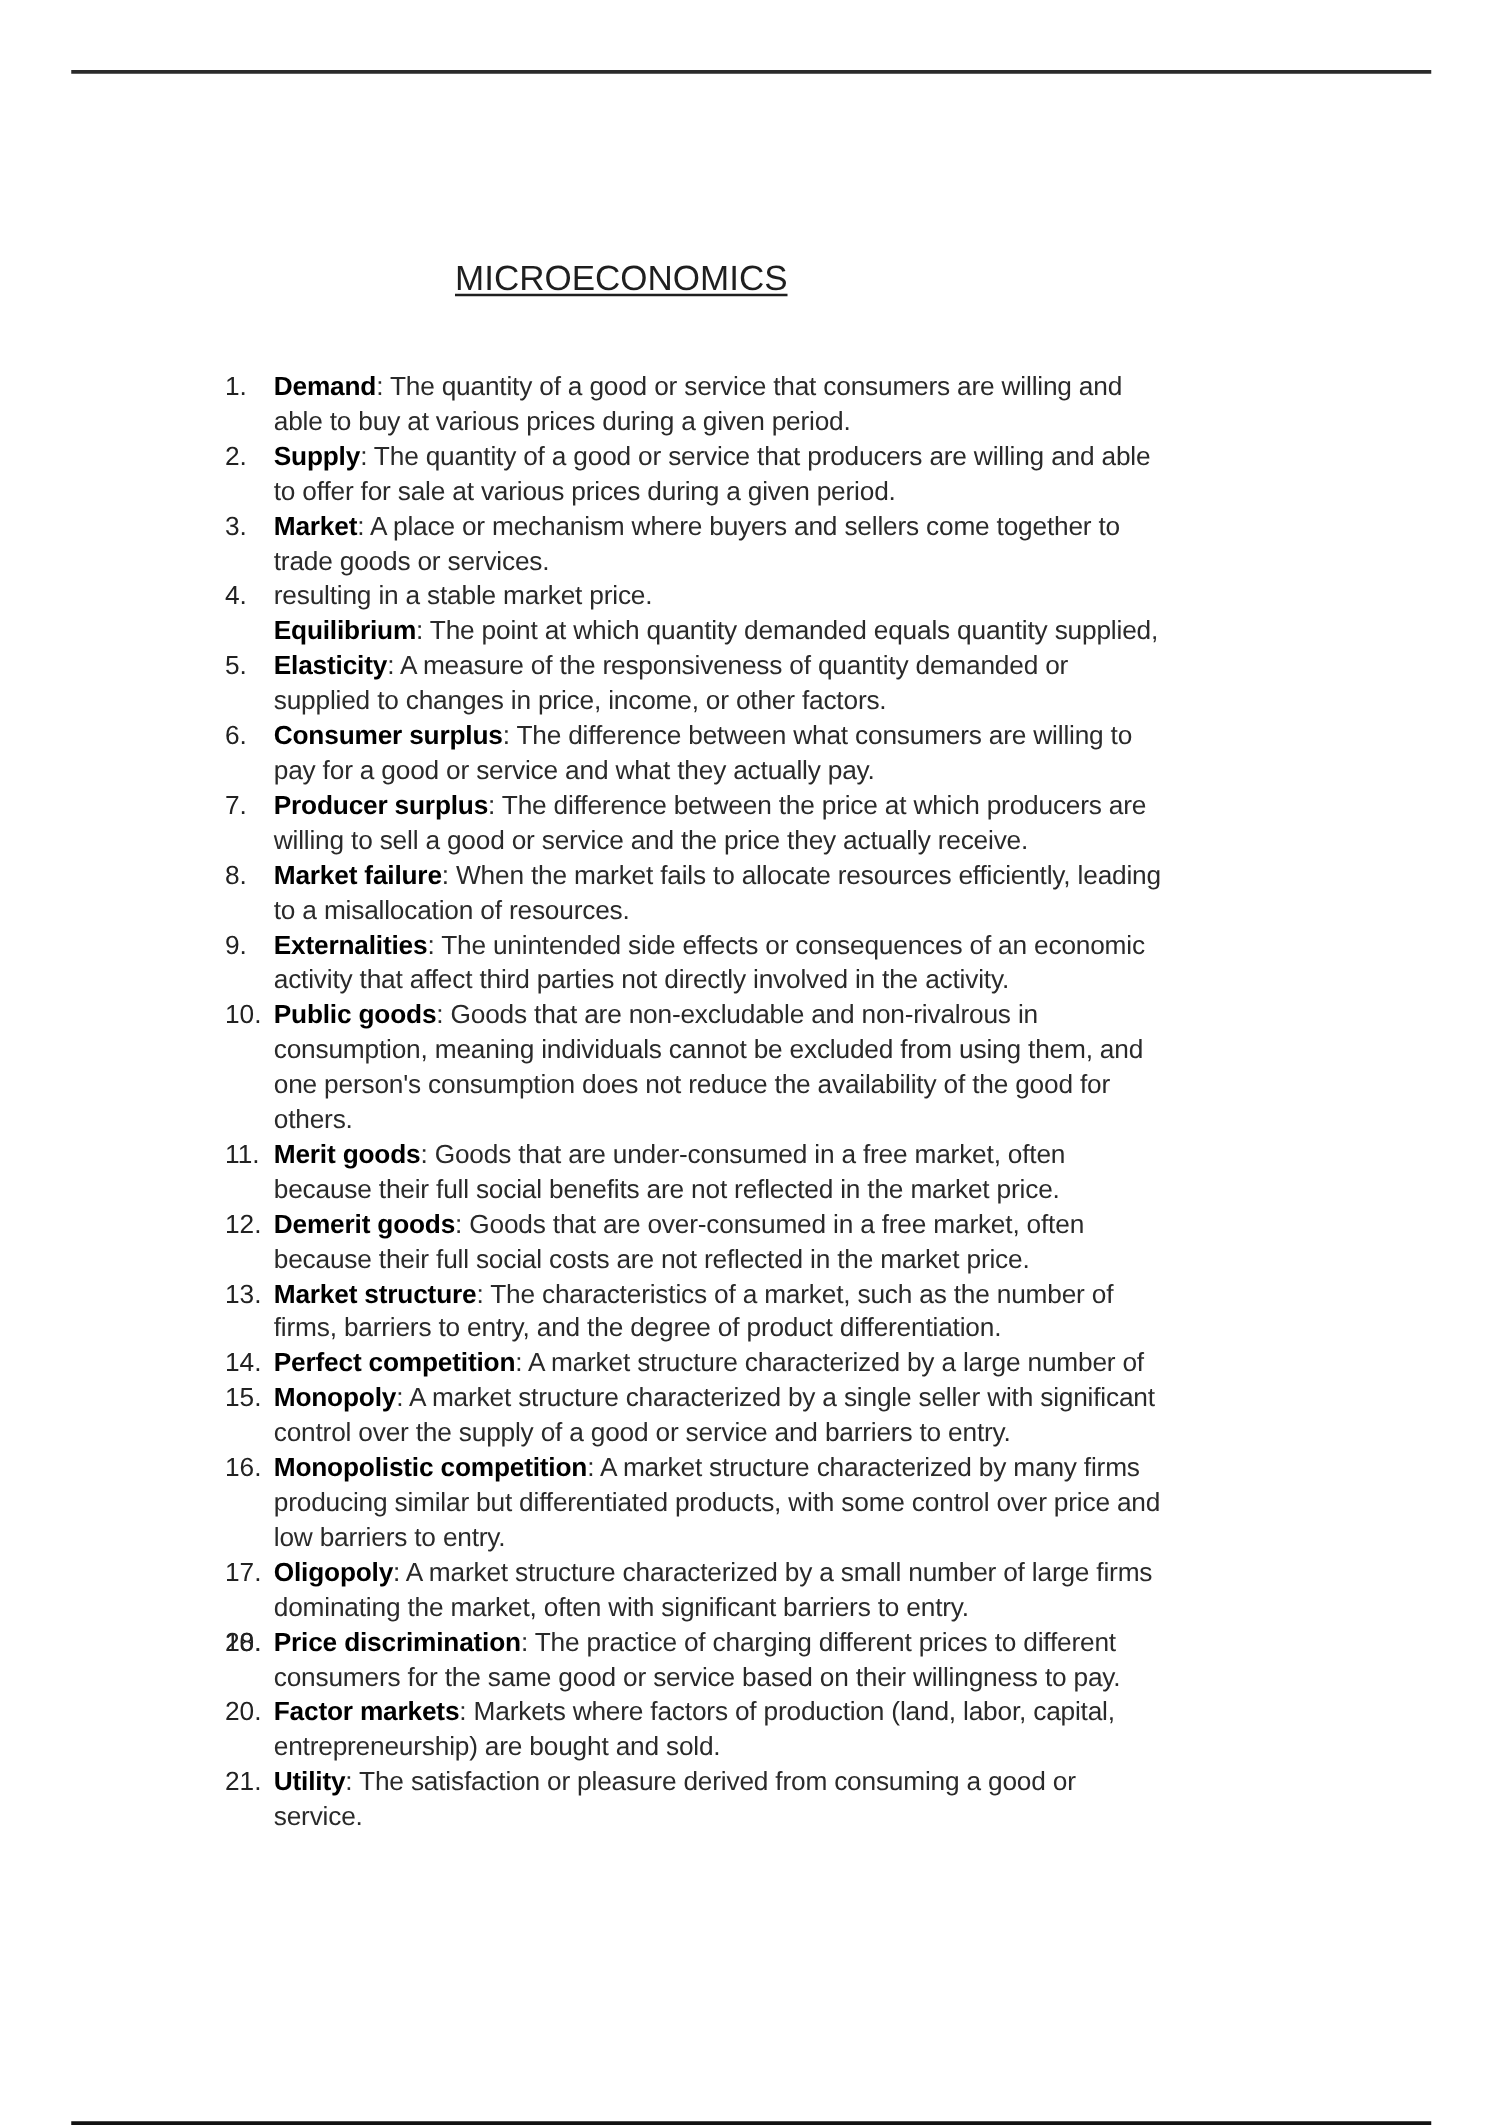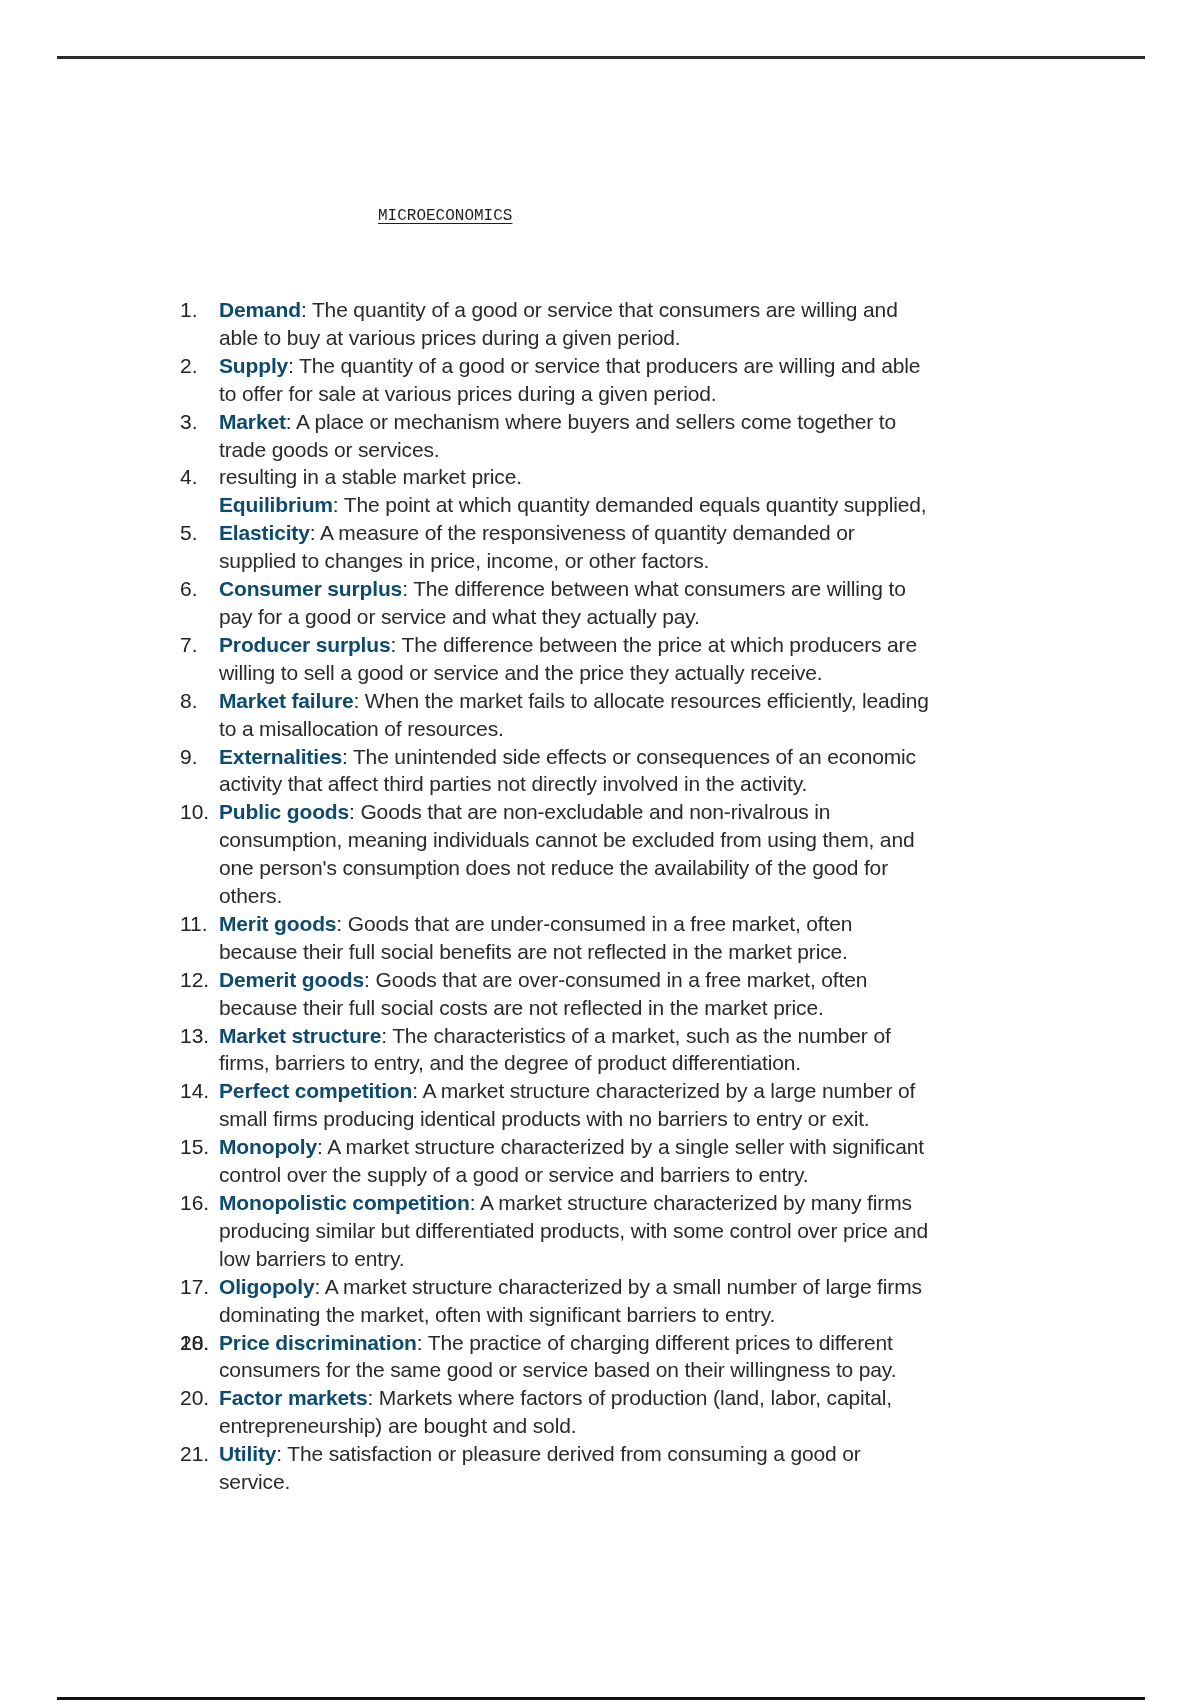--- a/index.html
+++ b/index.html
@@ -4,34 +4,34 @@
   <style>
     html, body { margin: 0; padding: 0; }
     body {
       width: 1200px; height: 1700px; background: #ffffff; position: relative; overflow: hidden;
       font-family: "Liberation Sans", sans-serif; color: #222222;
     }
     .rule { position: absolute; left: 57px; width: 1088px; height: 3px; background: #2a2a2a; }
     .rule.top { top: 56px; }
     .rule.bottom { top: 1697px; height: 3px; background: #111; }
     .title {
-      position: absolute; left: 378px; top: 207px;
-      font-size: 16px; text-decoration: underline; text-underline-offset: 3px;
-      color: #1f1f1f; letter-spacing: 0px; font-family: Liberation Mono, monospace;
+      position: absolute; left: 364px; top: 207px;
+      font-size: 28px; text-decoration: underline; text-underline-offset: 3px;
+      color: #1f1f1f; letter-spacing: 0px;
     }
     .list { position: absolute; left: 0; top: 296px; width: 1200px; margin: 0; padding: 0; list-style: none; }
     .item { position: relative; margin: 0; padding: 0; }
     .num {
       position: absolute; left: 180px; top: 0; font-size: 21px; line-height: 27.9px; color: #222;
     }
     .text {
       margin-left: 219px; width: 840px; font-size: 21px; line-height: 27.9px; color: #2a2a2a;
       letter-spacing: -0.15px;
     }
-    .term { font-weight: bold; color: #0c4a6e; }
+    .term { font-weight: bold; color: #000000; }
     .line { display: block; white-space: nowrap; }
   </style>
 </head>
 <body>
 
 <div class="rule top"></div>
 
 <div class="title">MICROECONOMICS</div>
 
 <ol class="list" id="term-list">
@@ -125,21 +125,20 @@
       <span class="num">13.</span>
       <div class="text">
         <span class="line"><span class="term">Market structure</span><span>: The characteristics of a market, such as the number of</span></span>
         <span class="line"><span>firms, barriers to entry, and the degree of product differentiation.</span></span>
       </div>
     </li>
     <li class="item">
       <span class="num">14.</span>
       <div class="text">
         <span class="line"><span class="term">Perfect competition</span><span>: A market structure characterized by a large number of</span></span>
-        <span class="line"><span>small firms producing identical products with no barriers to entry or exit.</span></span>
       </div>
     </li>
     <li class="item">
       <span class="num">15.</span>
       <div class="text">
         <span class="line"><span class="term">Monopoly</span><span>: A market structure characterized by a single seller with significant</span></span>
         <span class="line"><span>control over the supply of a good or service and barriers to entry.</span></span>
       </div>
     </li>
     <li class="item">

